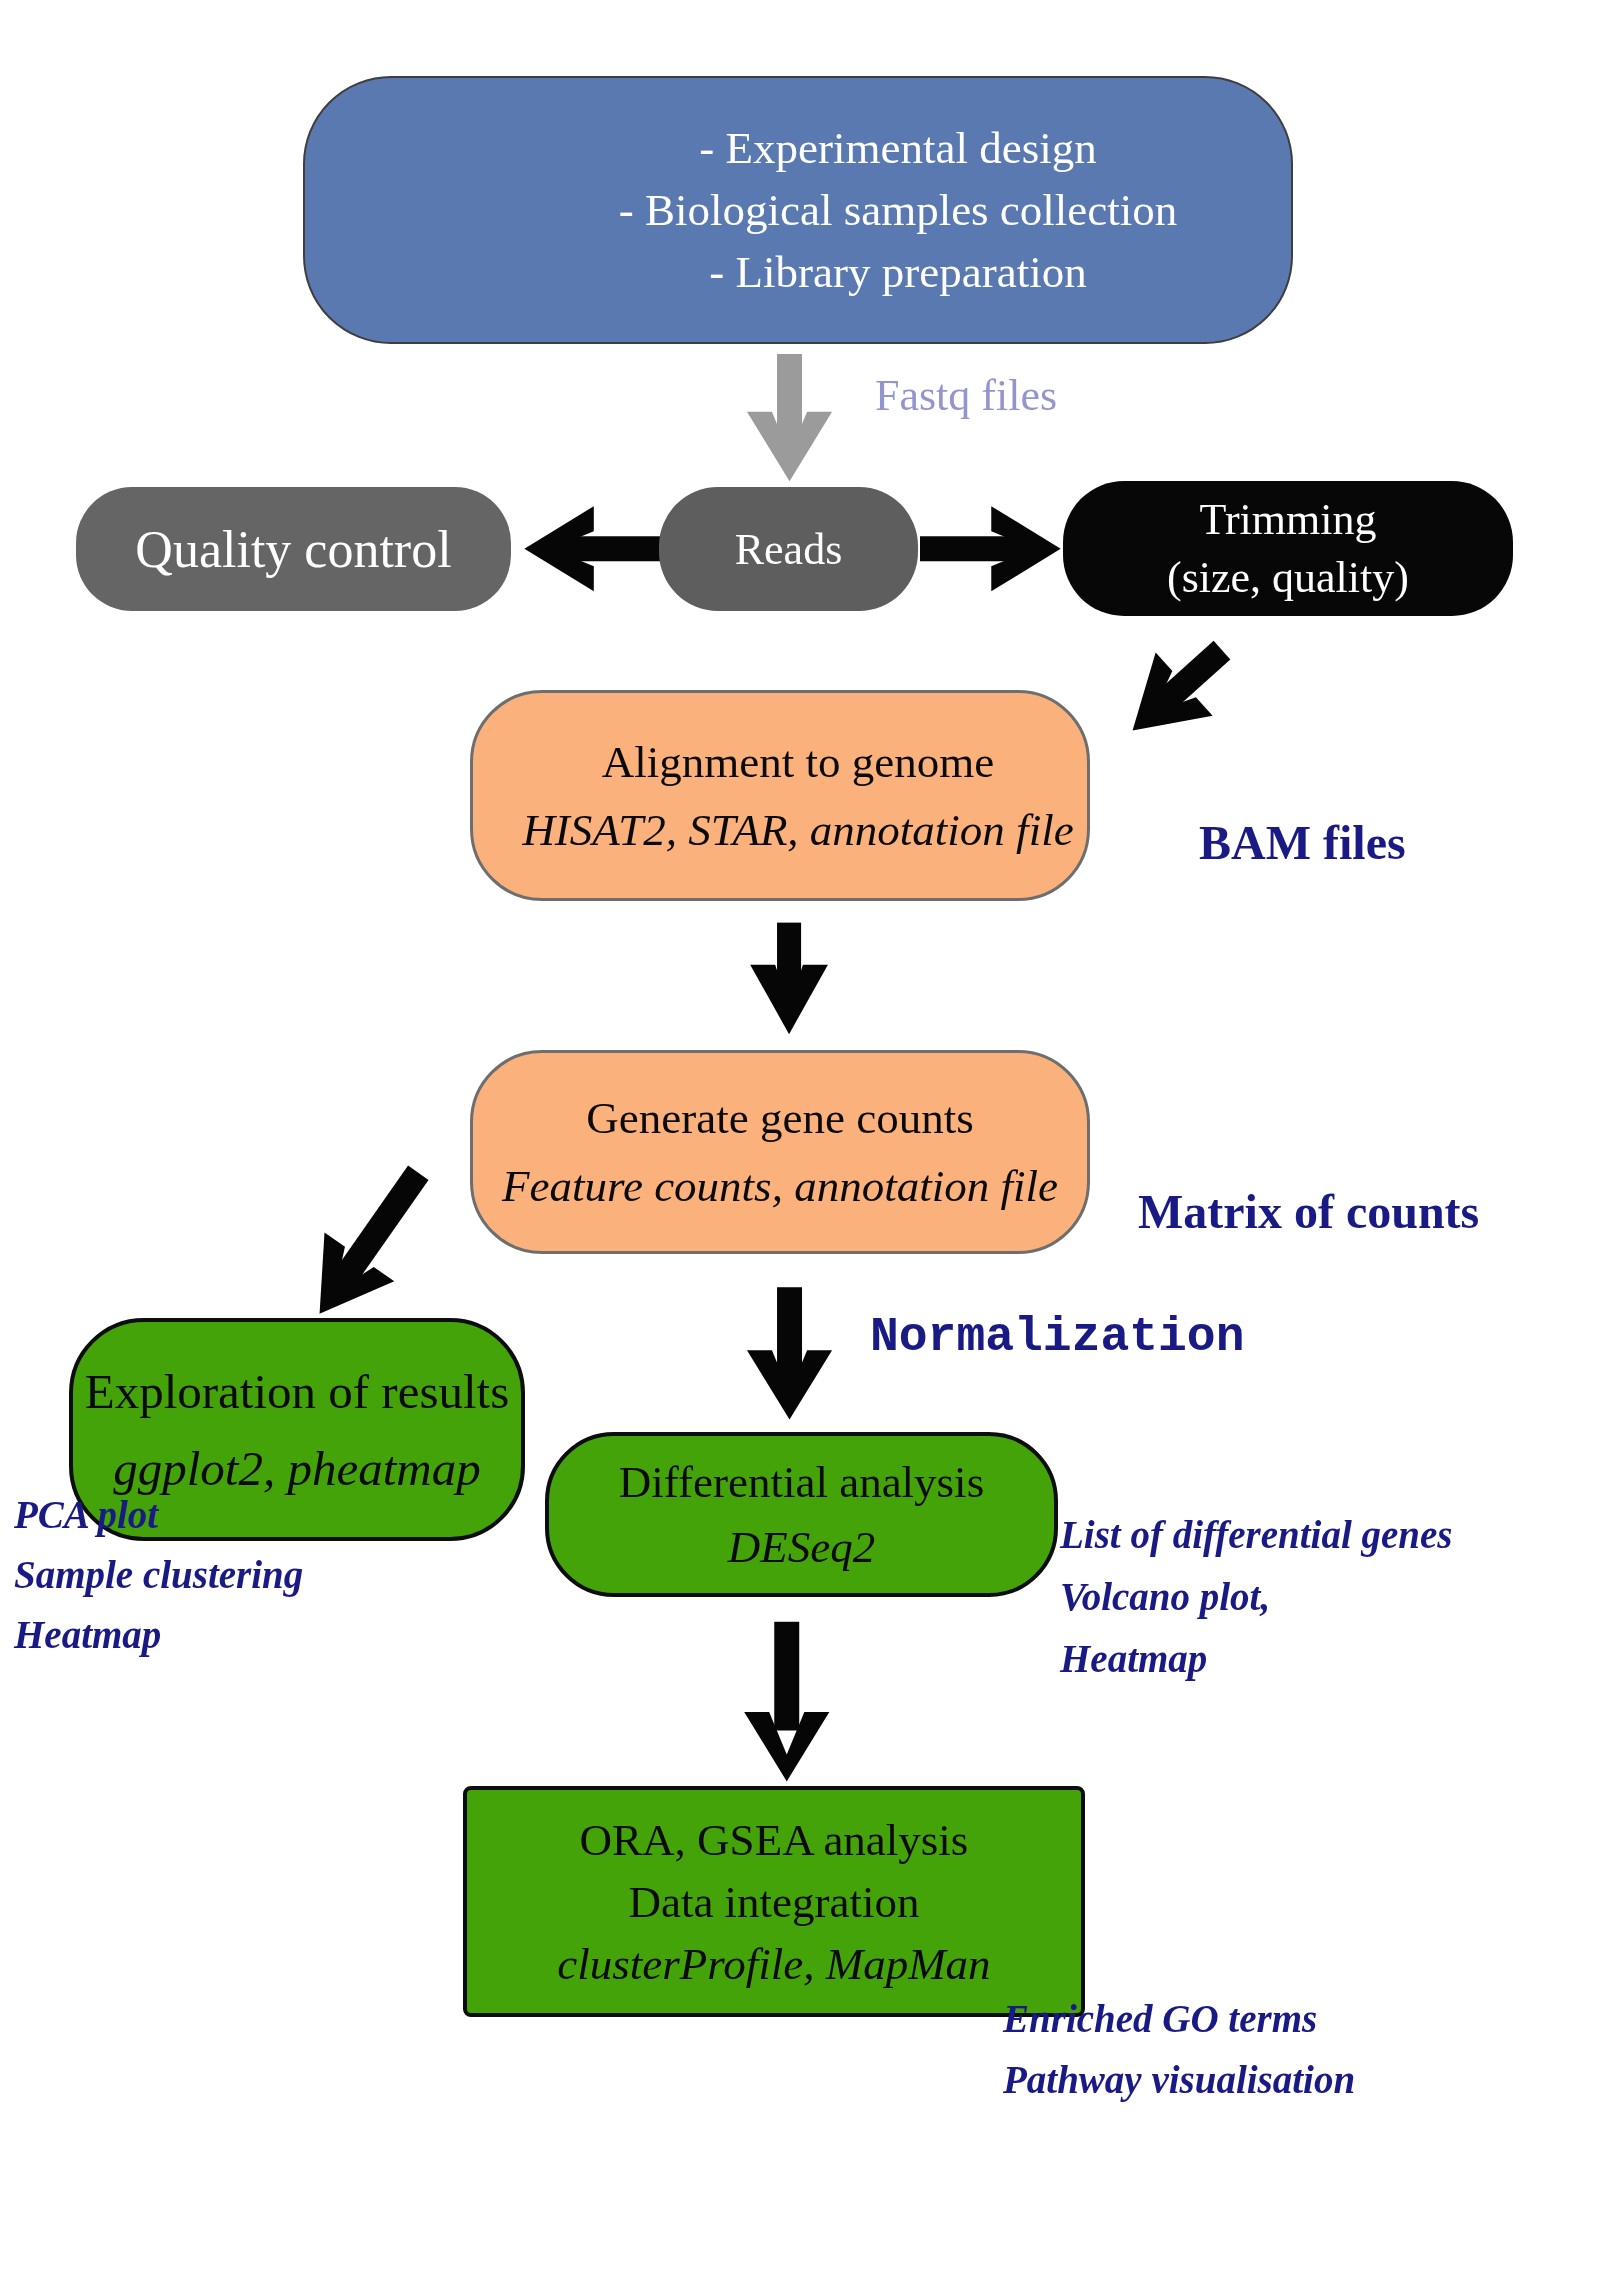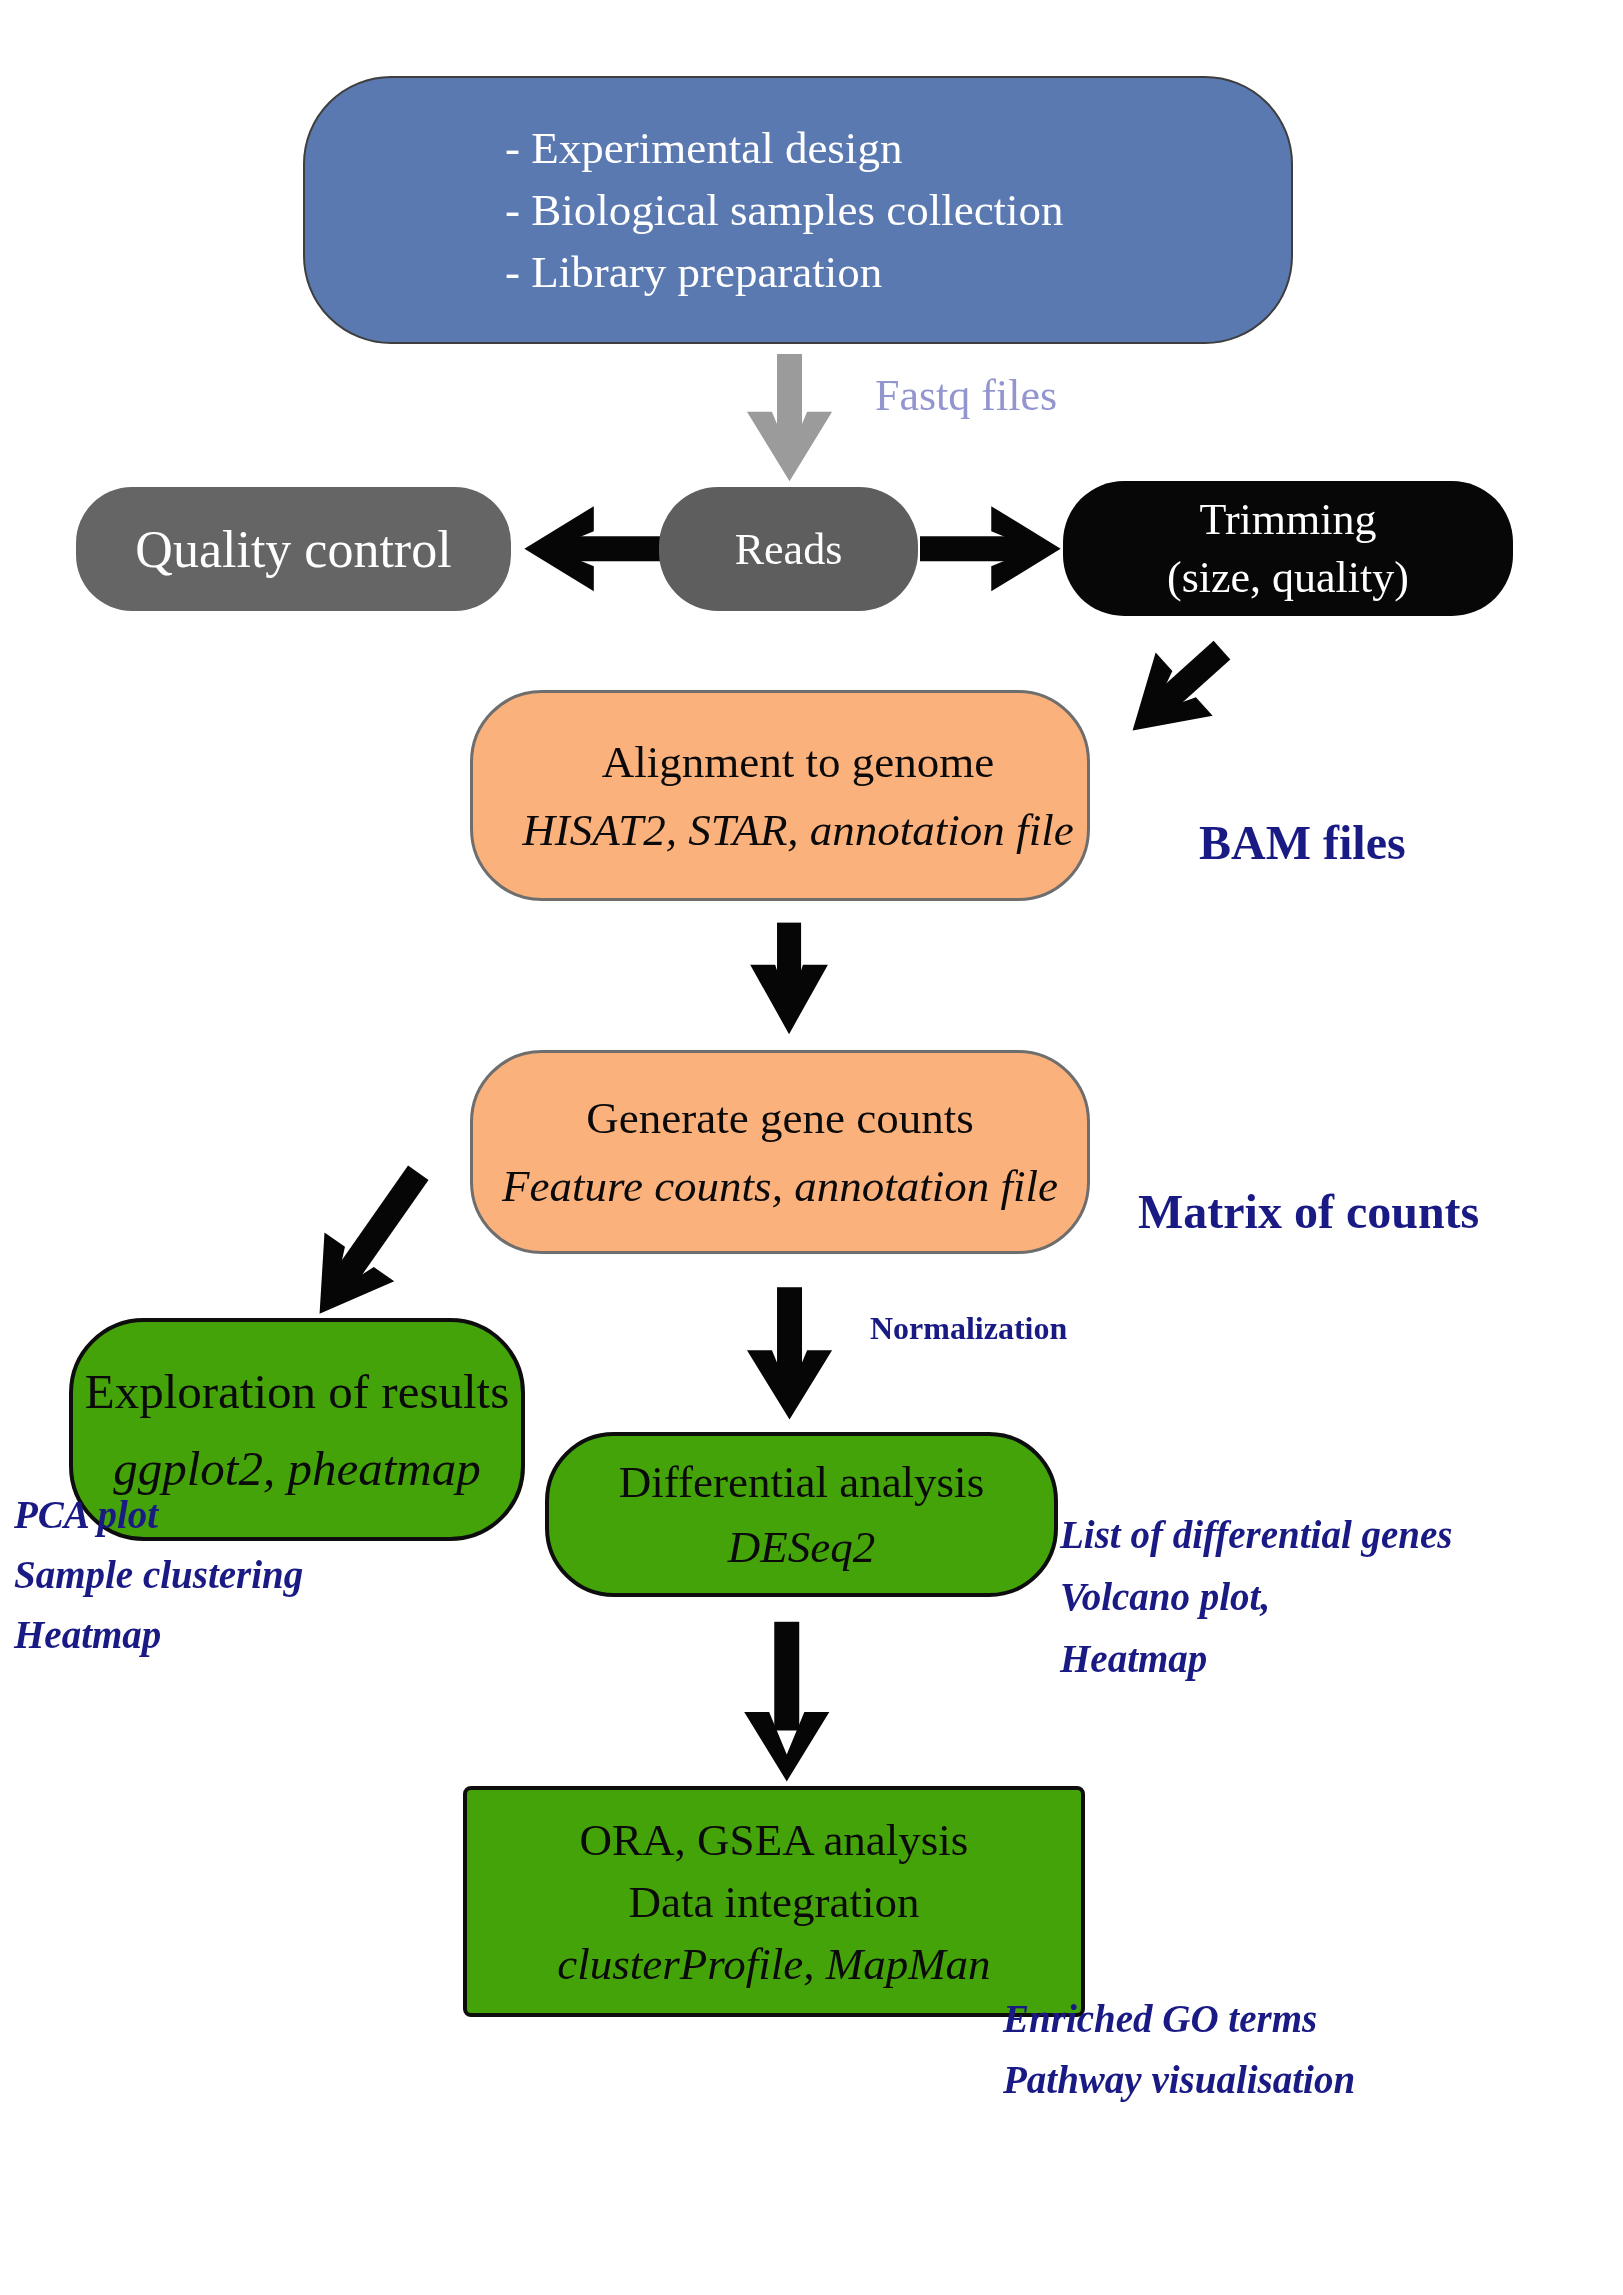--- a/index.html
+++ b/index.html
@@ -26,21 +26,21 @@
   }
   .arrows{position:absolute;left:0;top:0;width:1623px;height:2295px;pointer-events:none;}
   .arrow-black{fill:var(--arrow-black);}
   .arrow-gray{fill:var(--arrow-gray);}
   .box{position:absolute;box-sizing:border-box;display:flex;flex-direction:column;justify-content:center;align-items:center;text-align:center;}
   .box-blue{
     left:303px;top:76px;width:990px;height:268px;
     background:var(--process-blue);
     border:2.8px solid #3e3e3e;border-radius:88px;
     color:var(--text-light);font-size:45px;line-height:62px;
-    align-items:flex-start;text-align:left;
+    align-items:center;text-align:left;
     padding-left:200px;
   }
   .box-qc{
     left:76px;top:487px;width:435px;height:124px;
     background:var(--box-gray);border-radius:56px;
     color:var(--text-light);font-size:52px;
   }
   .box-reads{
     left:659px;top:487px;width:259px;height:124px;
     background:var(--box-gray-reads);border-radius:59px;
@@ -64,21 +64,21 @@
     color:var(--text-dark);
   }
   .box-explore{left:69px;top:1318px;width:456px;height:223px;border-radius:75px;font-size:49px;line-height:77px;}
   .box-diff{left:545px;top:1432px;width:513px;height:165px;border-radius:69px;font-size:45px;line-height:65px;}
   .box-ora{left:463px;top:1786px;width:622px;height:231px;border-radius:8px;font-size:45px;line-height:62px;}
   .tools{font-style:italic;}
   .label{position:absolute;color:var(--label-navy);font-weight:bold;white-space:nowrap;}
   .label-fastq{left:875px;top:370px;font-size:44px;color:var(--label-lavender);font-weight:normal;}
   .label-bam{left:1199px;top:815px;font-size:48px;}
   .label-matrix{left:1138px;top:1184px;font-size:48px;}
-  .label-norm{left:870px;top:1310px;font-size:32px;}
+  .label-norm{left:870px;top:1310px;font-size:48px;font-family:Liberation Mono, monospace;}
   .label-block{position:absolute;color:var(--label-navy);font-weight:bold;font-size:39px;white-space:nowrap;font-style:italic;}
   .lb-explore{left:14px;top:1485px;line-height:60px;}
   .lb-diff{left:1060px;top:1504px;line-height:62px;}
   .lb-ora{left:1003px;top:1988px;line-height:61px;}
 </style>
 </head>
 <body>
 
 <div class="canvas">
 

